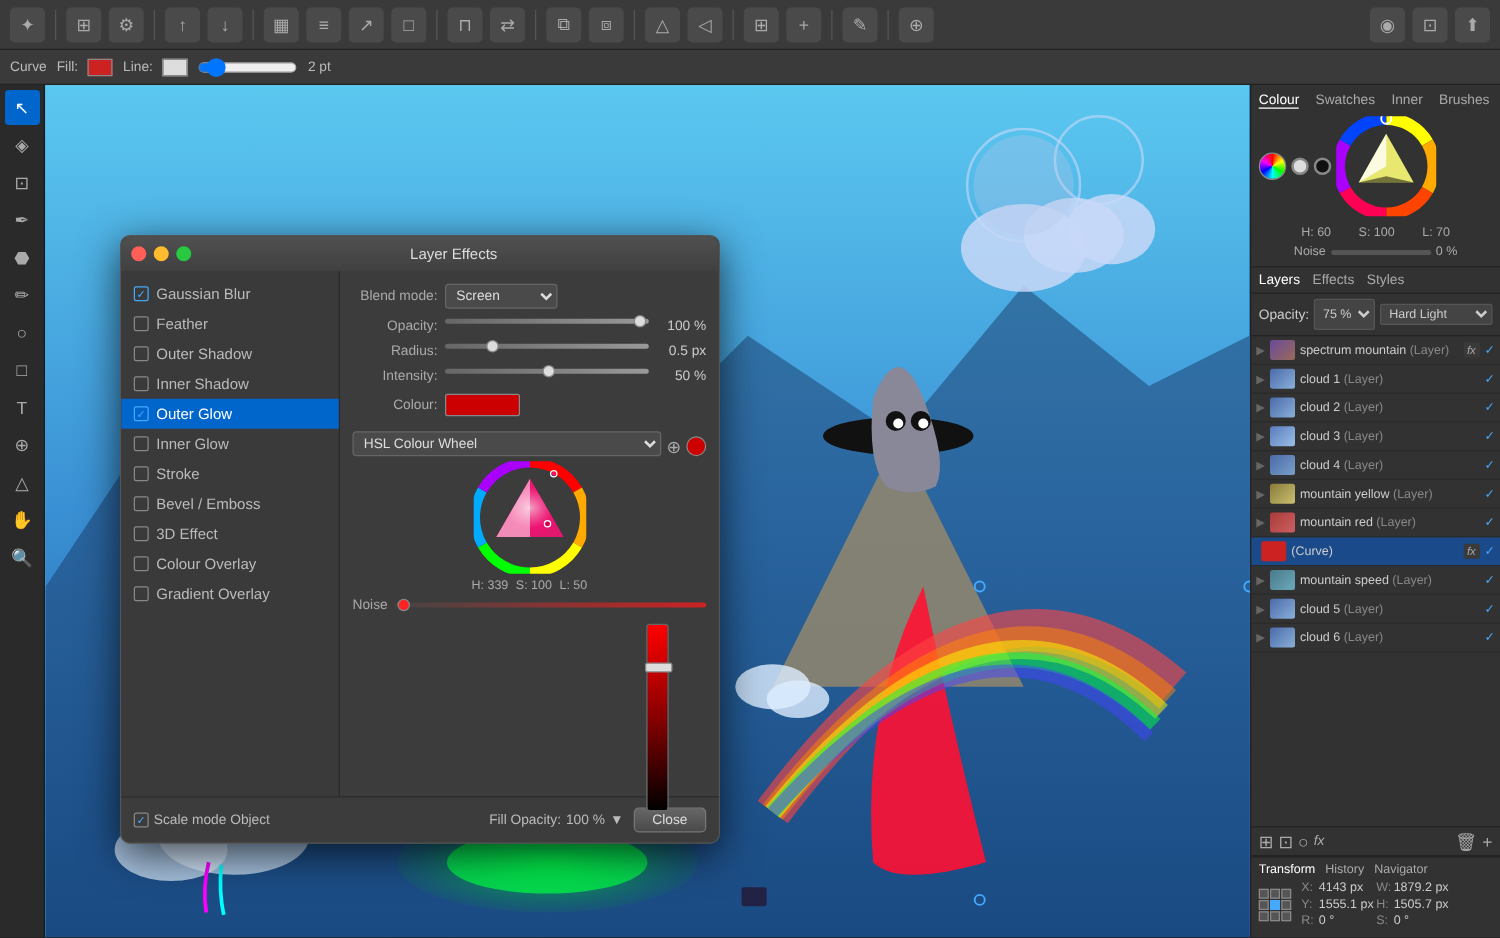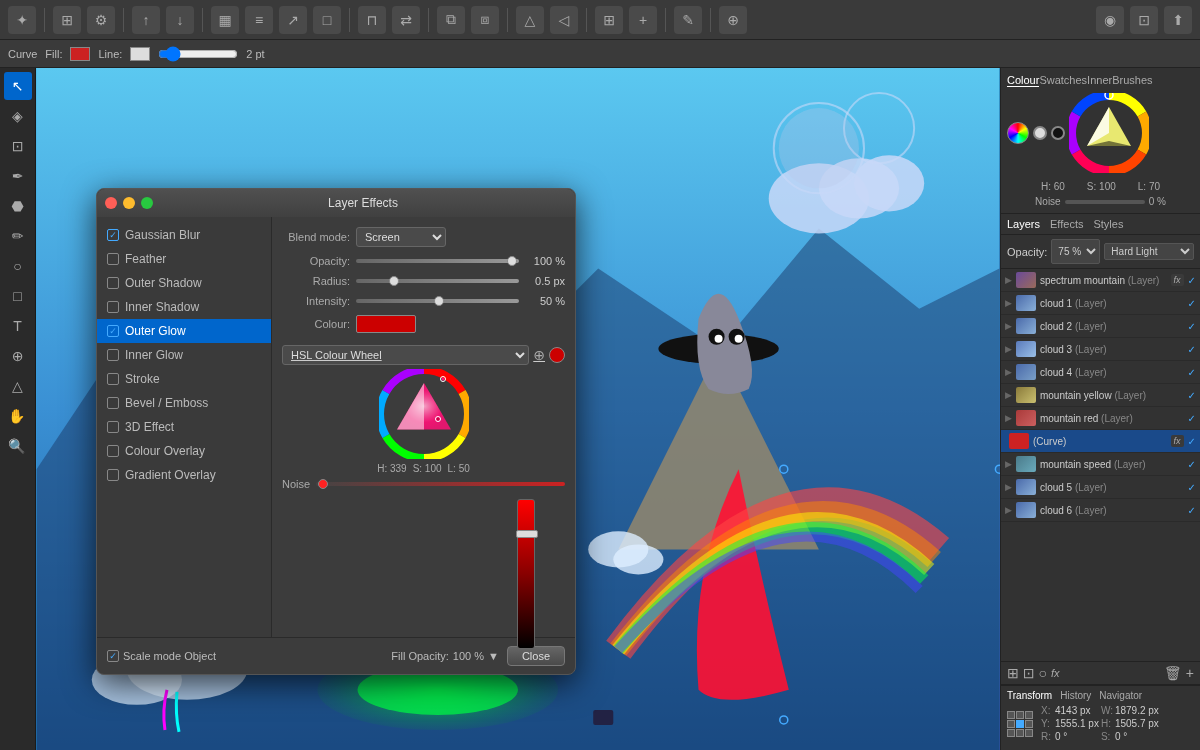--- a/index.html
+++ b/index.html
@@ -93,21 +93,21 @@
       flex-direction: column;
     }
 
     
     #color-panel {
       padding: 6px;
       border-bottom: 1px solid #222;
     }
     #color-panel-tabs {
       display: flex;
-      gap: 0;
+      gap: 13px;
       margin-bottom: 6px;
       font-size: 11px;
     }
     .panel-tab { cursor: pointer; color: #aaa; }
     .panel-tab.active { color: #fff; border-bottom: 1px solid #fff; }
 
     #color-wheel-container {
       display: flex;
       flex-direction: column;
       align-items: center;
@@ -306,21 +306,20 @@
       font-size: 11px;
     }
     .setting-label {
       width: 68px;
       color: #aaa;
       text-align: right;
     }
     .setting-control {
       flex: 1;
       display: flex;
-      align-items: center;
       gap: 6px;
     }
     .blend-mode-select {
       background: #4a4a4a;
       border: 1px solid #666;
       color: #ddd;
       font-size: 11px;
       padding: 2px 4px;
       border-radius: 3px;
       width: 90px;
@@ -357,24 +356,23 @@
     
     #dialog-color-wheel {
       display: flex;
       flex-direction: column;
       align-items: center;
       margin-top: 4px;
       gap: 4px;
     }
     .wheel-select-row {
       display: flex;
-      align-items: center;
+      align-items: flex-end;
       gap: 4px;
       width: 100%;
-      text-decoration: underline;
     }
     .wheel-type-select {
       background: #4a4a4a;
       border: 1px solid #666;
       color: #ddd;
       font-size: 11px;
       padding: 2px 4px;
       border-radius: 3px;
       flex: 1;
     }

